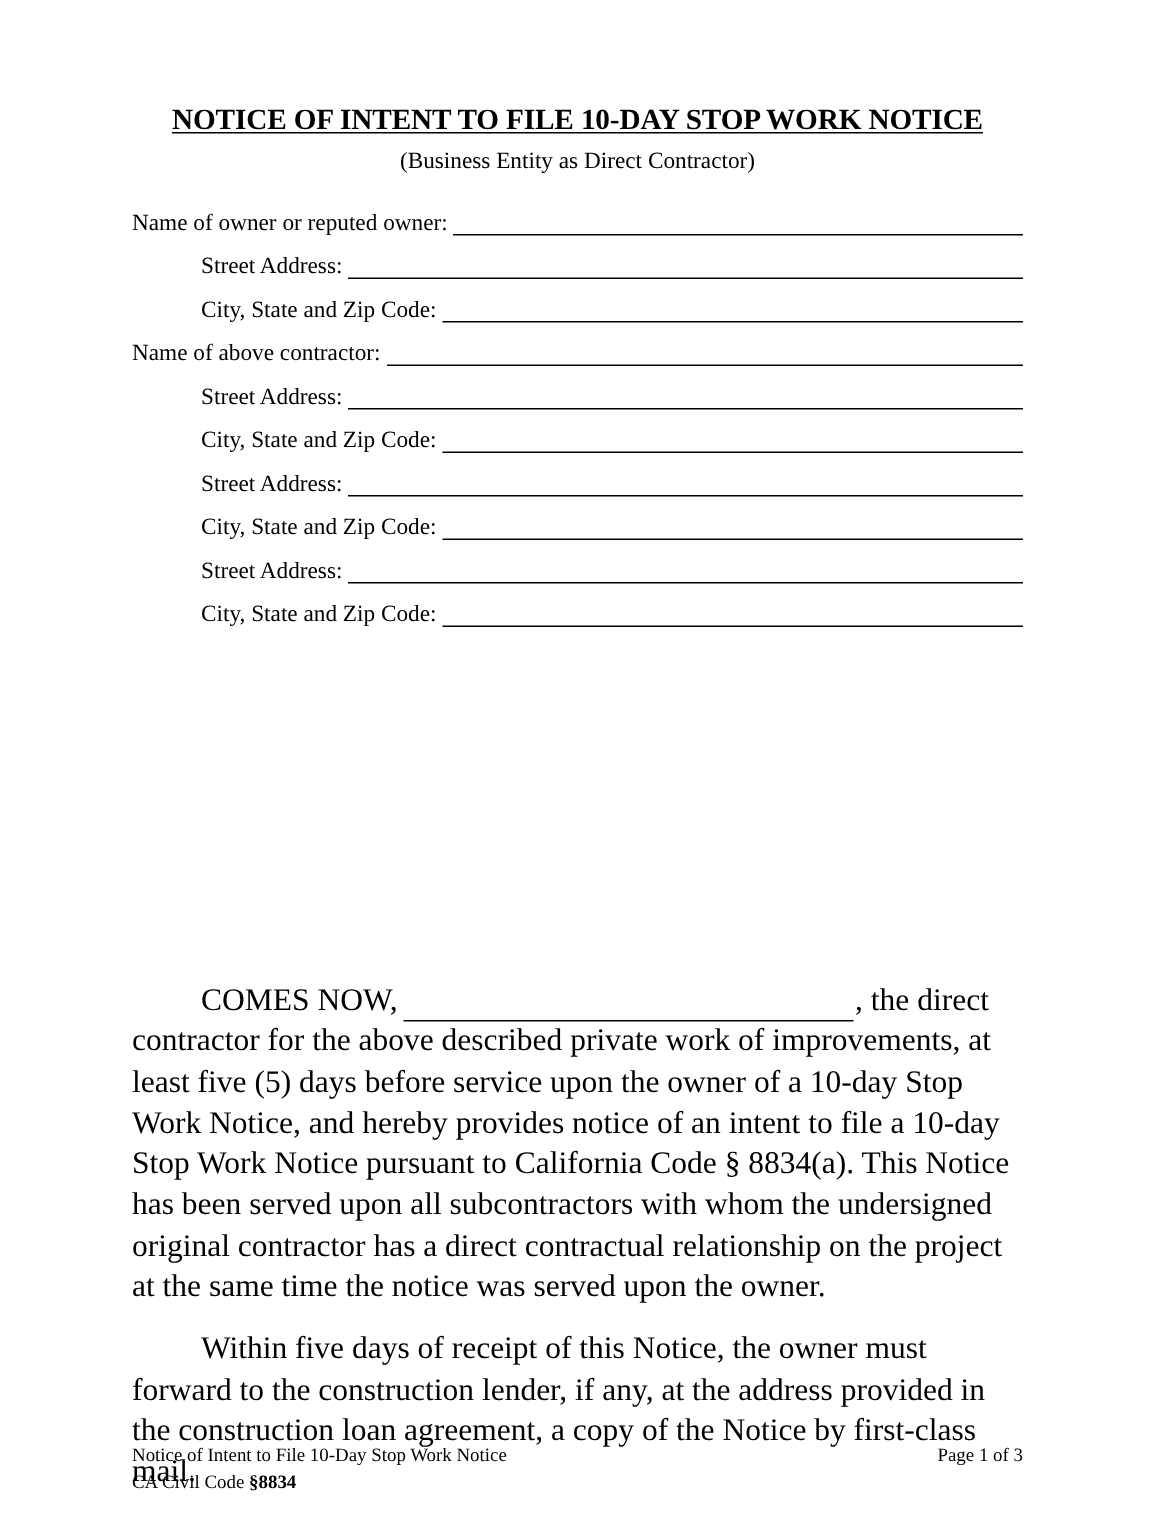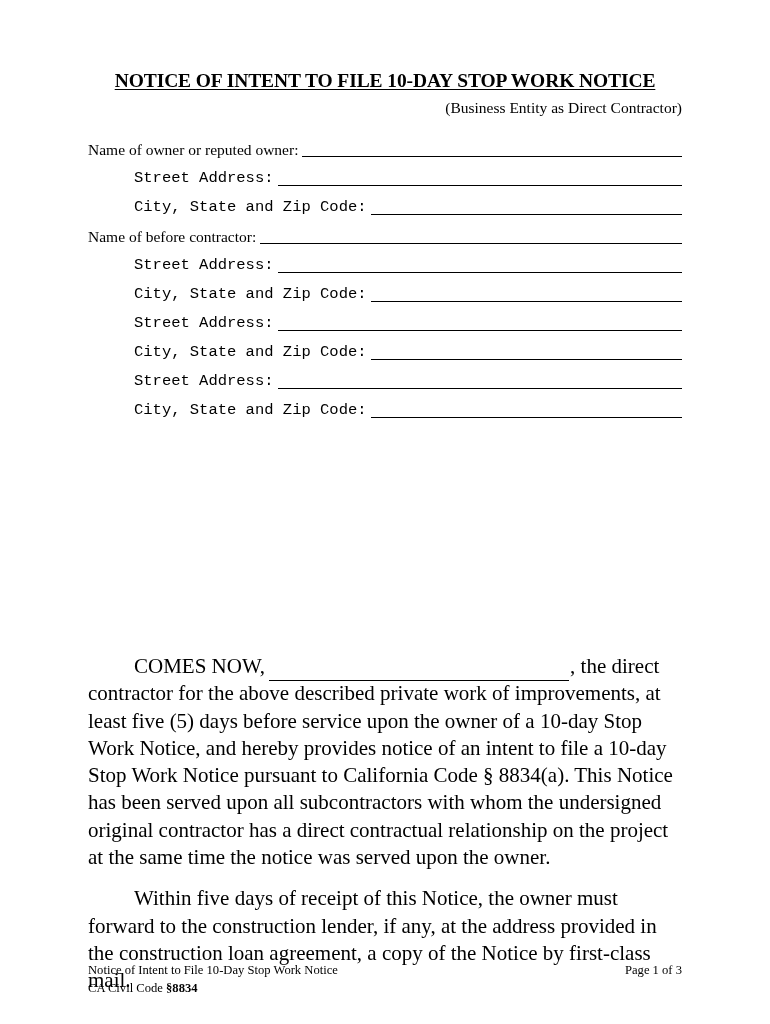--- a/index.html
+++ b/index.html
@@ -35,40 +35,38 @@
     text-align: center;
     font-size: 19.5px;
     font-weight: bold;
     letter-spacing: -0.1px;
   }
   .title span {
     text-decoration: underline;
     text-underline-offset: 2px;
   }
   .subtitle {
-    text-align: right;
+    text-align: center;
     font-size: 15.5px;
     margin-top: 7px;
   }
 
   
   .form-block {
     margin-top: 24px;
   }
   .row {
     display: flex;
-    align-items: flex-end;
     font-size: 15.5px;
     line-height: 1.0;
     margin-bottom: 13px;
     white-space: nowrap;
   }
   .row.indent {
     padding-left: 46px;
-    font-family: Liberation Mono, monospace;
   }
   .row .lbl {
     flex: 0 0 auto;
     padding-right: 4px;
   }
   .row .fill {
     flex: 1 1 auto;
     border-bottom: 1px solid #000;
     height: 15px;
   }
@@ -152,21 +150,21 @@
         <span class="lbl">Street Address:</span>
         <span class="fill"></span>
       </div>
 
       <div class="row indent">
         <span class="lbl">City, State and Zip Code:</span>
         <span class="fill"></span>
       </div>
 
       <div class="row">
-        <span class="lbl">Name of before contractor:</span>
+        <span class="lbl">Name of above contractor:</span>
         <span class="fill"></span>
       </div>
 
       <div class="row indent">
         <span class="lbl">Street Address:</span>
         <span class="fill"></span>
       </div>
 
       <div class="row indent">
         <span class="lbl">City, State and Zip Code:</span>

